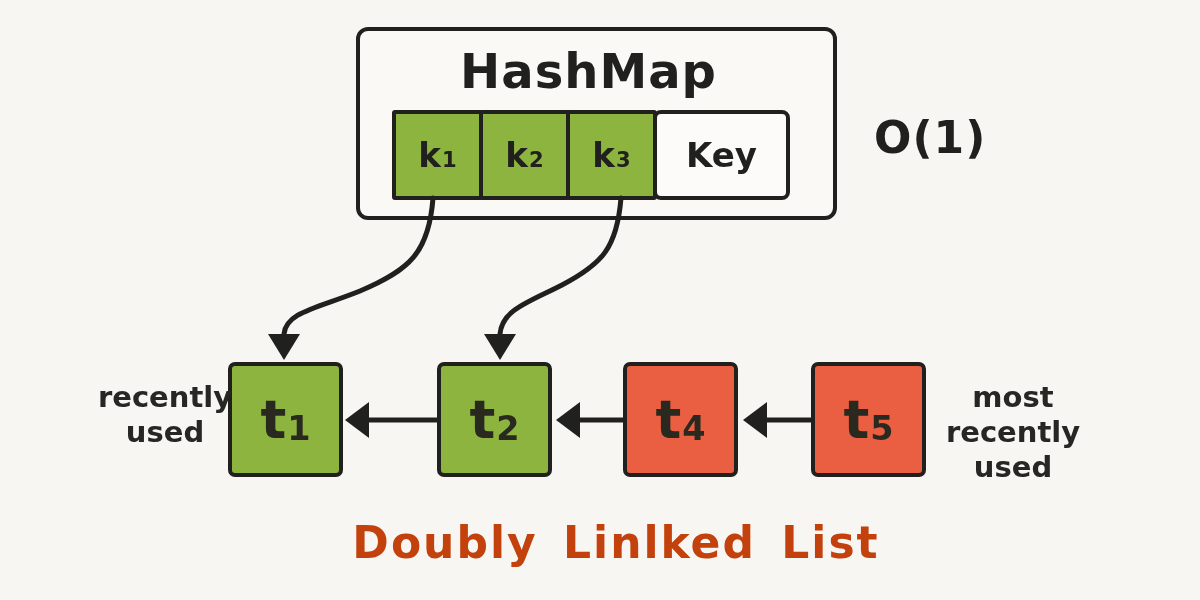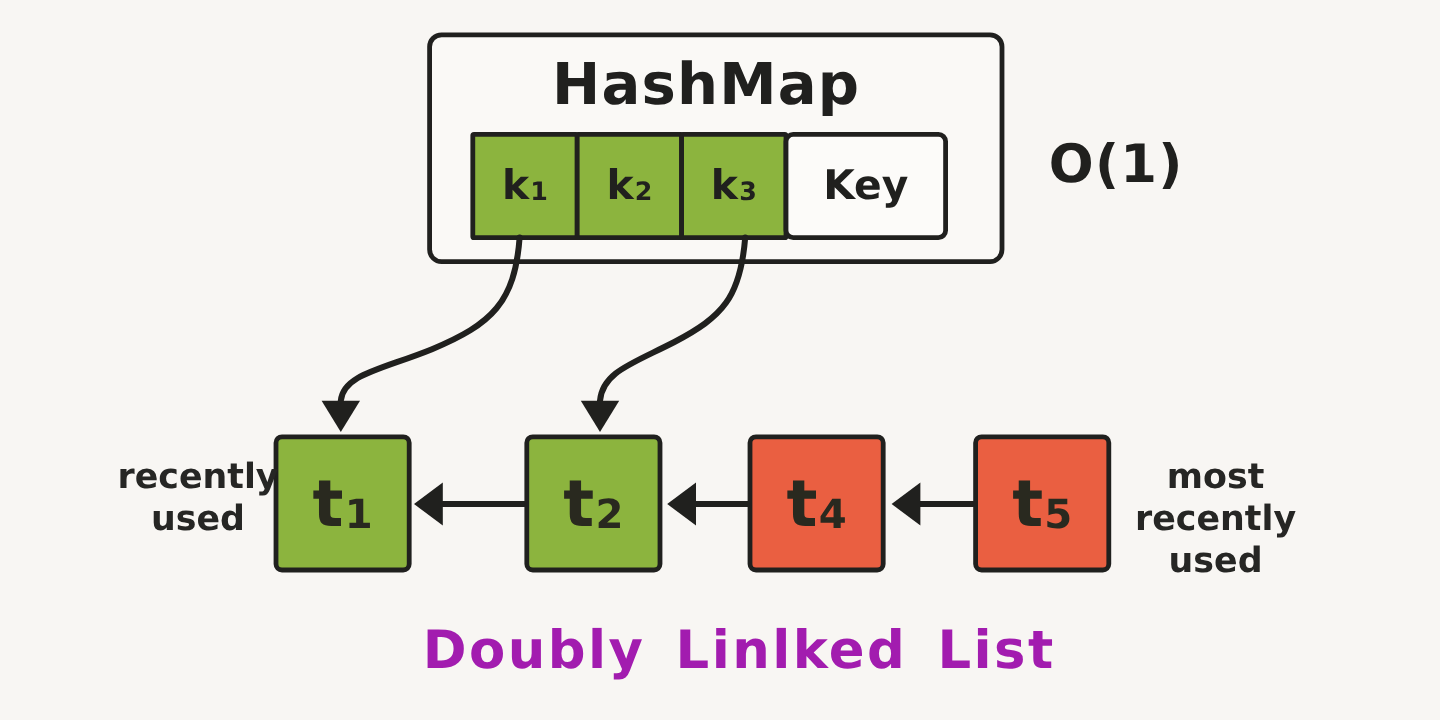--- a/index.html
+++ b/index.html
@@ -63,21 +63,21 @@
   .side-label{
     position:absolute; top:380px; width:170px; text-align:center;
     font-size:29px; line-height:35px; font-weight:bold; color:#262624;
   }
   .side-label.left{left:80px;}
   .side-label.right{left:928px;}
 
   
   .list-title{
     position:absolute; left:0; right:0; top:517px; text-align:center;
-    font-size:44px; font-weight:bold; letter-spacing:2px; word-spacing:8px; color:#a21caf;padding-left:32px;
+    font-size:44px; font-weight:bold; letter-spacing:2px; word-spacing:8px; color:#c2410c;padding-left:32px;
   }
 </style>
 </head>
 <body>
 
 <div class="canvas">
 
   <div class="hashmap-box">
     <div class="hashmap-title">HashMap</div>
   </div>

